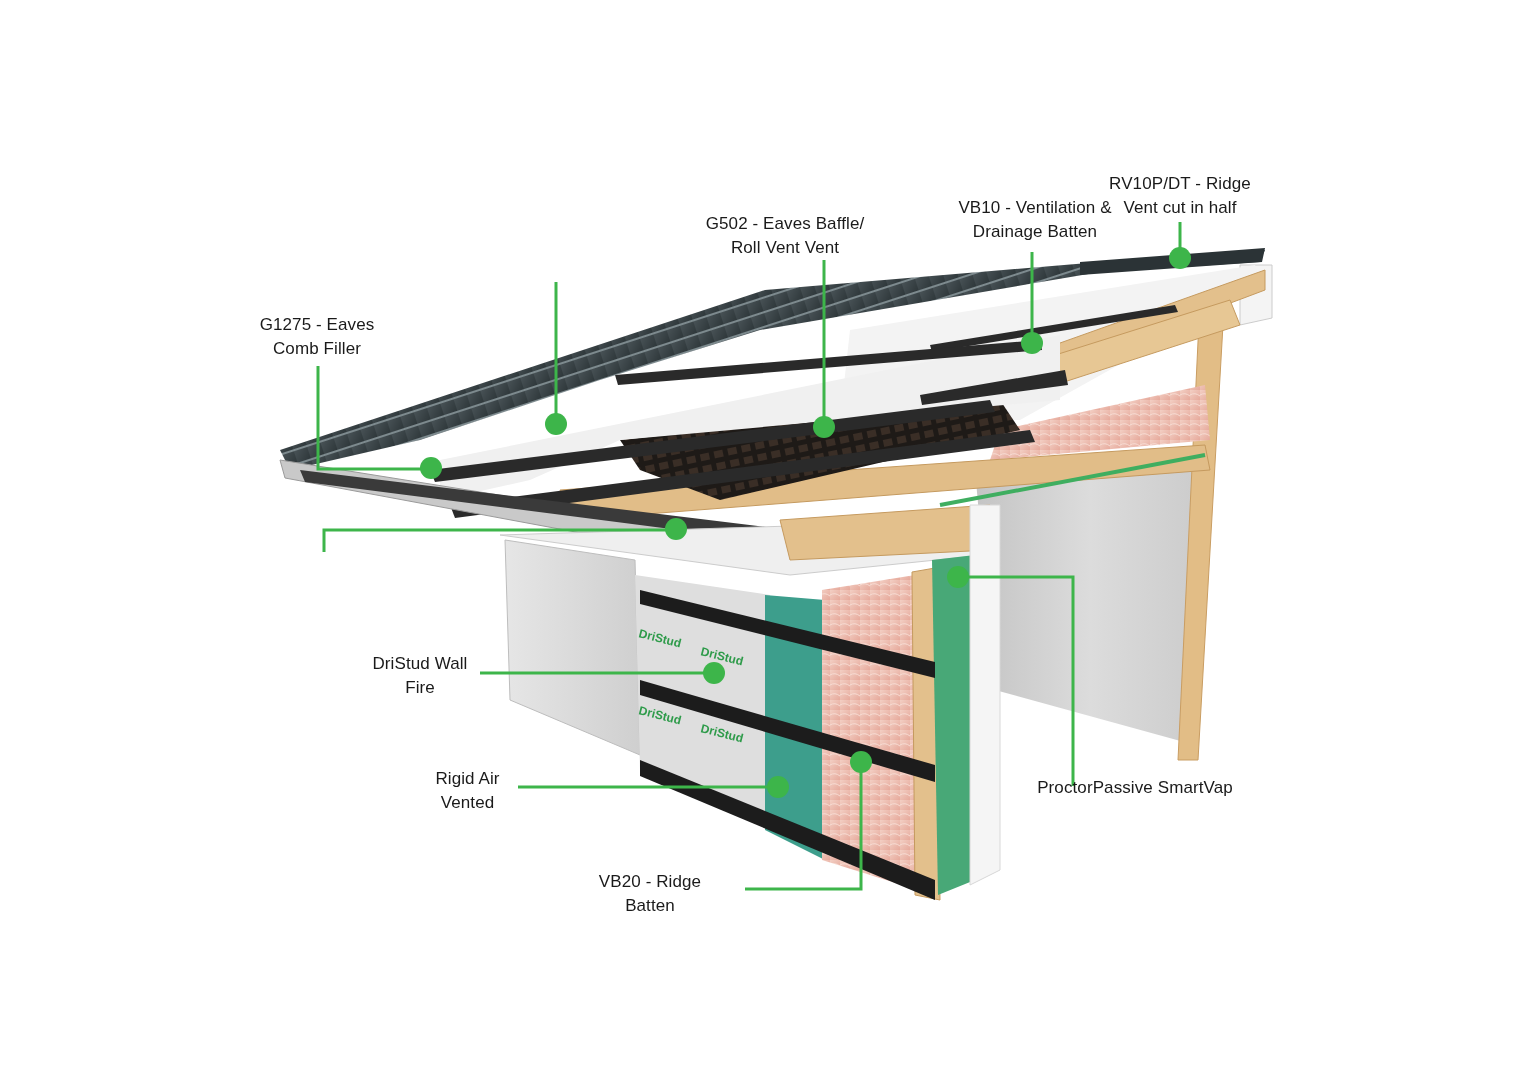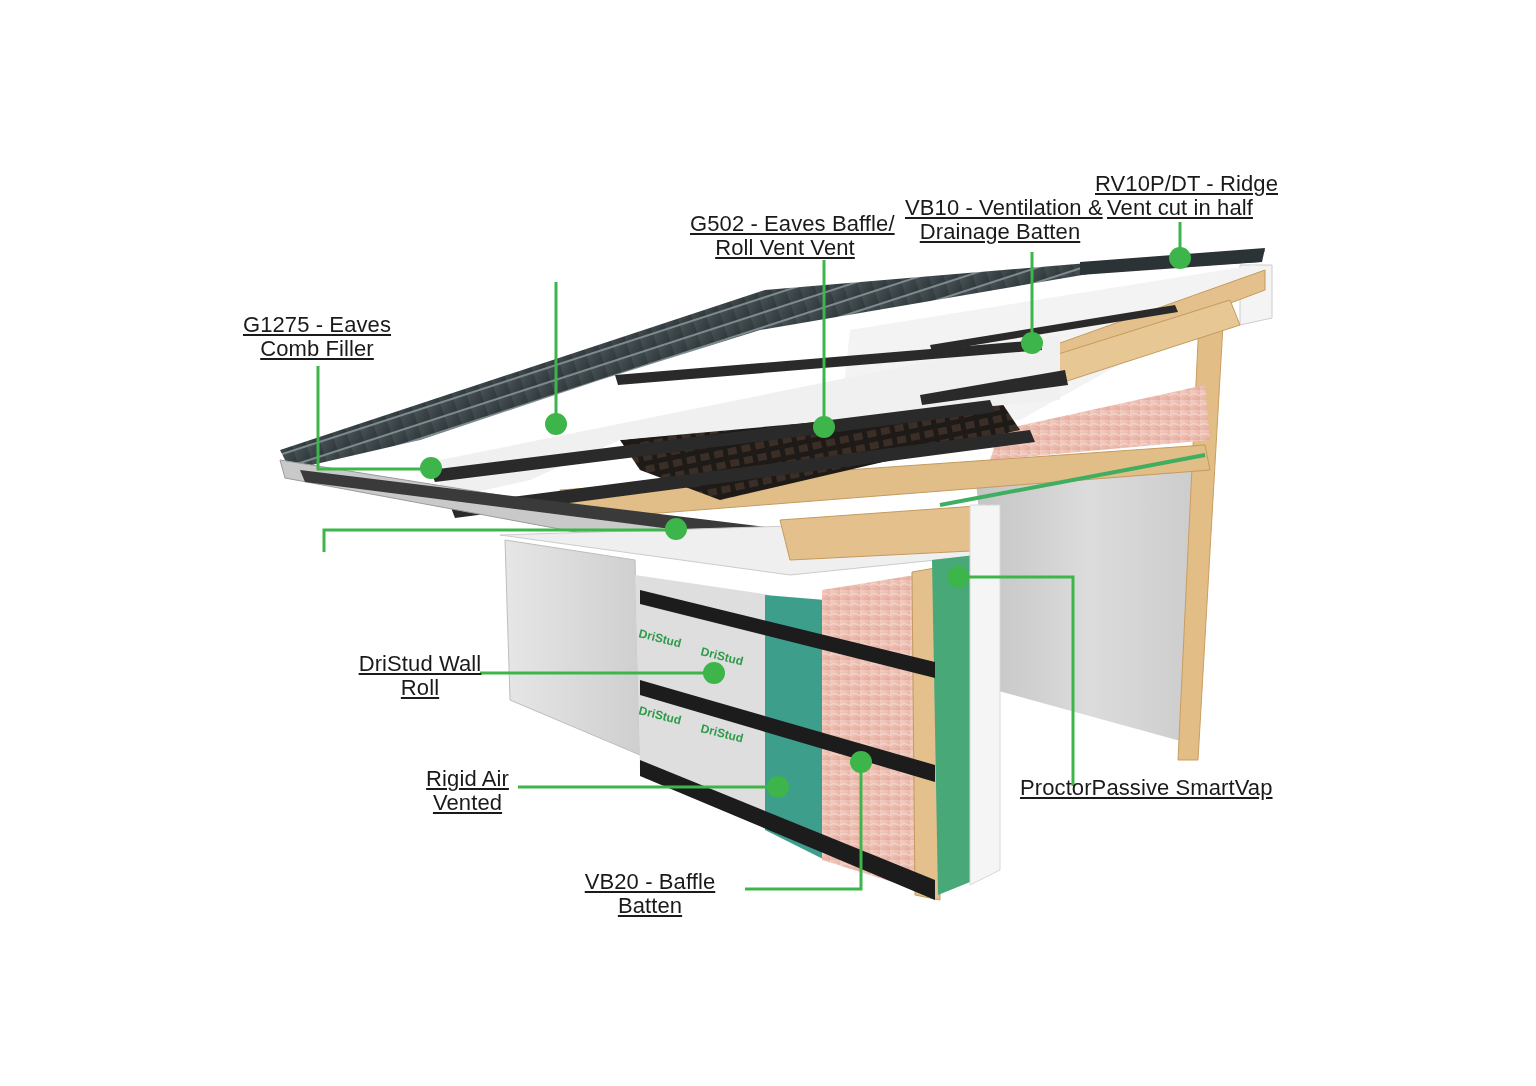--- a/index.html
+++ b/index.html
@@ -1,20 +1,20 @@
 <!DOCTYPE html>
 <html><head>
 <meta charset="utf-8">
 <style>
   html, body { margin:0; padding:0; background:#ffffff; }
   body { width:1536px; height:1086px; position:relative; overflow:hidden;
          font-family:"Liberation Sans", "DejaVu Sans", sans-serif; }
   #stage { position:absolute; left:0; top:0; width:1536px; height:1086px; }
-  .label { position:absolute; color:#1a1a1a; font-size:22px; line-height:24px;
-           text-align:center; white-space:nowrap; letter-spacing:0.1px;text-decoration:underline; }
+  .label { position:absolute; color:#1a1a1a; font-size:17px; line-height:24px;
+           text-align:center; white-space:nowrap; letter-spacing:0.1px; }
   .label span { display:block; }
 </style>
 </head>
 <body>
 
 <div id="stage">
 
   <svg width="1536" height="1086" viewBox="0 0 1536 1086" style="position:absolute;left:0;top:0">
     <defs>
       <linearGradient id="roofGrad" x1="0" y1="0" x2="1" y2="1">
@@ -135,40 +135,40 @@
       <circle cx="778" cy="787" r="11"></circle>
       <circle cx="861" cy="762" r="11"></circle>
       <circle cx="958" cy="577" r="11"></circle>
     </g>
   </svg>
 
   <div class="label" style="left:1095px;top:172px;width:170px">
     <span>RV10P/DT - Ridge</span>
       <span>Vent cut in half</span>
   </div>
-  <div class="label" style="left:905px;top:196px;width:190px">
+  <div class="label" style="left:940px;top:196px;width:190px">
     <span>VB10 - Ventilation &amp;</span>
       <span>Drainage Batten</span>
   </div>
   <div class="label" style="left:690px;top:212px;width:190px">
     <span>G502 - Eaves Baffle/</span>
       <span>Roll Vent Vent</span>
   </div>
   <div class="label" style="left:242px;top:313px;width:150px">
     <span>G1275 - Eaves</span>
       <span>Comb Filler</span>
   </div>
   <div class="label" style="left:355px;top:652px;width:130px">
     <span>DriStud Wall</span>
-      <span>Roll</span>
+      <span>Fire</span>
   </div>
   <div class="label" style="left:415px;top:767px;width:105px">
     <span>Rigid Air</span>
       <span>Vented</span>
   </div>
   <div class="label" style="left:575px;top:870px;width:150px">
-    <span>VB20 - Baffle</span>
+    <span>VB20 - Ridge</span>
       <span>Batten</span>
   </div>
   <div class="label" style="left:1020px;top:776px;width:230px">
     <span>ProctorPassive SmartVap</span>
   </div>
 </div>
 
 </body></html>

